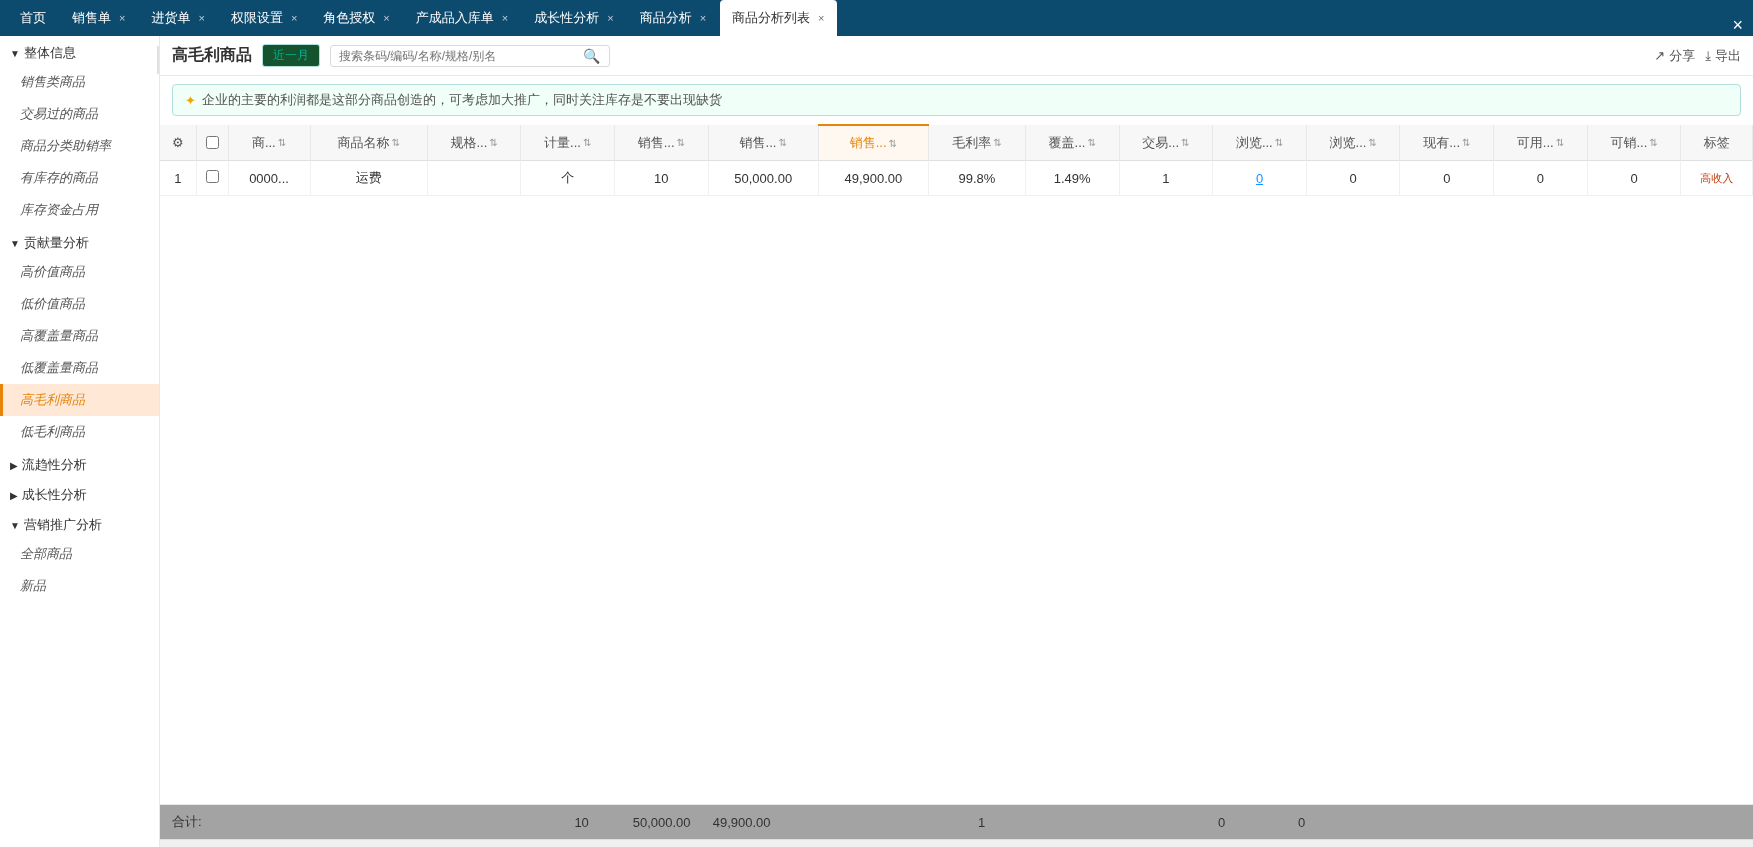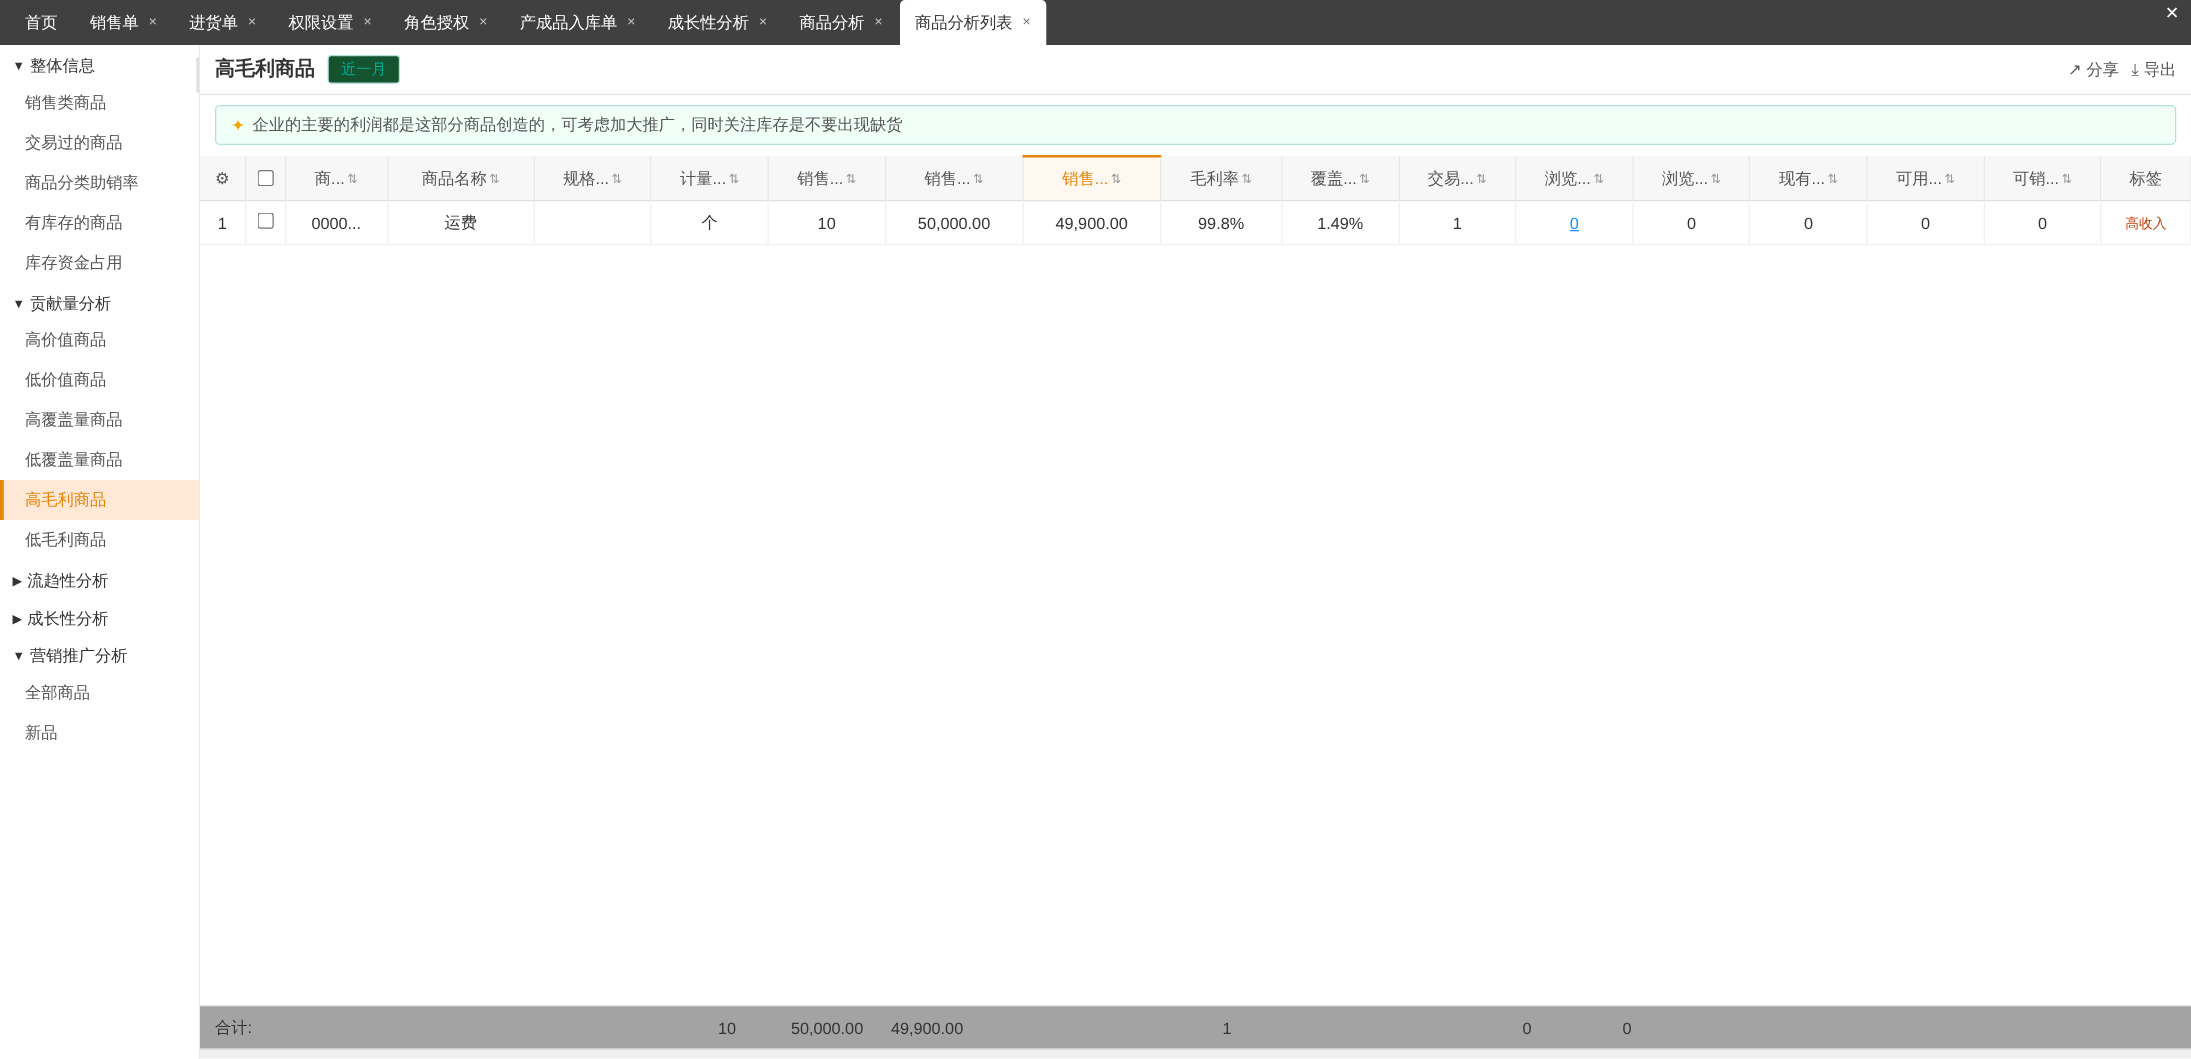--- a/index.html
+++ b/index.html
@@ -1,22 +1,22 @@
 <!DOCTYPE html>
 <html><head>
   <meta charset="utf-8">
   <style>
     * { box-sizing: border-box; margin: 0; padding: 0; font-family: 'Microsoft YaHei', Arial, sans-serif; font-size: 13px; }
     body { background: #f5f5f5; overflow: hidden; }
 
     
     .top-nav {
       display: flex;
-      align-items: flex-start;
-      background: #404040;
+      align-items: flex-end;
+      background: #0c4a6e;
       height: 36px;
       padding: 0 8px;
       gap: 2px;
       position: relative;
     }
     .top-nav .nav-item {
       display: flex;
       align-items: center;
       padding: 0 12px;
       height: 36px;
@@ -81,20 +81,21 @@
       cursor: pointer;
       gap: 4px;
     }
     .sidebar-group-title .arrow { font-size: 10px; }
     .sidebar-item {
       padding: 7px 10px 7px 20px;
       color: #555;
       cursor: pointer;
       font-size: 12px;
       white-space: nowrap;
+      font-style: italic;
     }
     .sidebar-item.active {
       background: #ffe8d6;
       color: #e6850a;
       border-left: 3px solid #e6850a;
       padding-left: 17px;
     }
 
     
     .content-area {
@@ -353,20 +354,24 @@
     <div class="sidebar-item">
       <span>新品</span>
     </div>
   </div>
 
   <div class="content-area">
 
     <div class="content-header">
       <span class="content-title">高毛利商品</span>
       <button class="filter-btn">近一月</button>
+      <div class="search-box">
+        <input type="text" placeholder="搜索条码/编码/名称/规格/别名" style="">
+        <span class="search-icon">🔍</span>
+      </div>
       <div class="header-actions">
         <div class="action-btn">
           <span>↗</span>
           <span>分享</span>
         </div>
         <div class="action-btn">
           <span>⤓</span>
           <span>导出</span>
         </div>
       </div>

